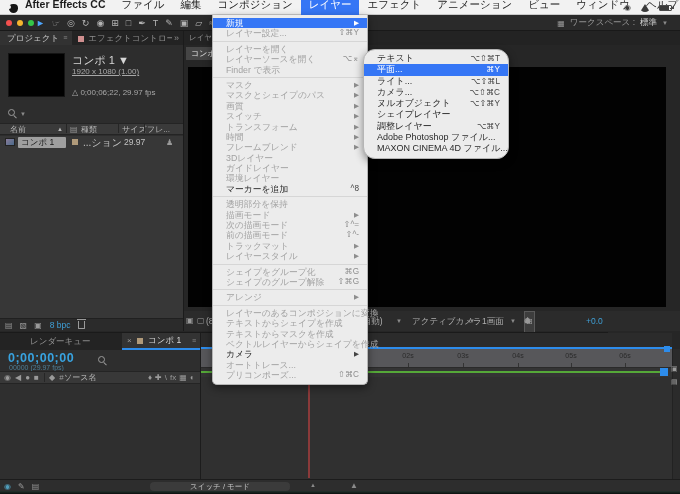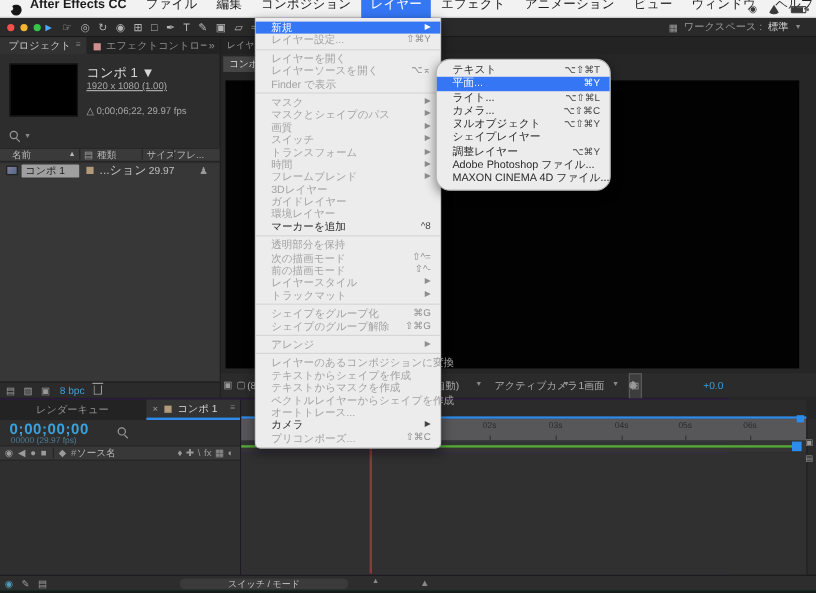--- a/index.html
+++ b/index.html
@@ -79,21 +79,21 @@
          font-size:8px;line-height:13px;}
   .compview{position:absolute;left:4px;top:36px;width:478px;height:240px;background:#020202;}
   .vbar{position:absolute;left:0;top:280px;width:100%;height:20px;background:#2b2b2b;font-size:8.5px;color:#b0b0b0;}
   .vbar .ic, .ic{font-size:8px;color:#9a9a9a;}
   .vbar .boxed{border:1px solid #5a5a5a;background:#3d3d3d;padding:0 1px;}
   .vbar span{position:absolute;top:0;line-height:20px;}
   .vbar .icluster{position:absolute;left:340px;top:0;height:20px;display:flex;align-items:center;gap:6px;}
   .vbar .expo{color:#3f9fd6;}
 
   
-  .tl{position:absolute;left:0;top:332px;width:608px;height:159px;background:#4c1d95;border-top:1px solid #1a1a1a;}
+  .tl{position:absolute;left:0;top:332px;width:608px;height:159px;background:#404040;border-top:1px solid #1a1a1a;}
   .tl-tabs{position:absolute;left:0;top:0;width:200px;height:17px;background:#232323;}
   .rq{position:absolute;left:30px;top:0;line-height:17px;font-size:8.5px;color:#949494;}
   .tl-tab-active{position:absolute;left:122px;top:0;width:78px;height:17px;background:#333;border-bottom:2px solid #2d8ceb;}
   .tl-tab-active .x{position:absolute;left:5px;top:0;line-height:15px;font-size:8px;color:#9a9a9a;}
   .tl-tab-active .sq{position:absolute;left:15px;top:5px;width:6px;height:6px;background:#b09a7a;}
   .tl-tab-active .nm{position:absolute;left:26px;top:0;line-height:15px;font-size:8.5px;color:#dcdcdc;}
   .tl-tab-active .hamb{position:absolute;right:4px;top:0;line-height:15px;}
   .tl-topright{position:absolute;left:201px;top:0;width:471px;height:16px;background:#2b2b2b;border-bottom:2px solid #2d8ceb;}
   .tl-time{position:absolute;left:0;top:17px;width:200px;height:21px;background:#2e2e2e;}
   .tc{position:absolute;left:8px;top:1px;font-size:12.5px;font-weight:bold;color:#38a3e0;letter-spacing:.5px;}
@@ -414,33 +414,37 @@
       </div>
       <div class="m-row ">
         <span class="m-label">マーカーを追加</span>
         <span class="m-right">^8</span>
       </div>
       <div class="m-sep"></div>
       <div class="m-row  dis">
         <span class="m-label">透明部分を保持</span>
       </div>
       <div class="m-row  dis">
+        <span class="m-label">描画モード</span>
+        <span class="m-right m-arrow">▶</span>
+      </div>
+      <div class="m-row  dis">
         <span class="m-label">次の描画モード</span>
         <span class="m-right">⇧^=</span>
       </div>
       <div class="m-row  dis">
         <span class="m-label">前の描画モード</span>
         <span class="m-right">⇧^-</span>
       </div>
       <div class="m-row  dis">
+        <span class="m-label">トラックマット</span>
+        <span class="m-right m-arrow">▶</span>
+      </div>
+      <div class="m-row  dis">
         <span class="m-label">レイヤースタイル</span>
-        <span class="m-right m-arrow">▶</span>
-      </div>
-      <div class="m-row  dis">
-        <span class="m-label">トラックマット</span>
         <span class="m-right m-arrow">▶</span>
       </div>
       <div class="m-sep"></div>
       <div class="m-row  dis">
         <span class="m-label">シェイプをグループ化</span>
         <span class="m-right">⌘G</span>
       </div>
       <div class="m-row  dis">
         <span class="m-label">シェイプのグループ解除</span>
         <span class="m-right">⇧⌘G</span>
@@ -456,26 +460,26 @@
       </div>
       <div class="m-row  dis">
         <span class="m-label">テキストからシェイプを作成</span>
       </div>
       <div class="m-row  dis">
         <span class="m-label">テキストからマスクを作成</span>
       </div>
       <div class="m-row  dis">
         <span class="m-label">ベクトルレイヤーからシェイプを作成</span>
       </div>
-      <div class="m-row  dis">
-        <span class="m-label">オートトレース...</span>
-      </div>
       <div class="m-row ">
         <span class="m-label">カメラ</span>
         <span class="m-right m-arrow">▶</span>
+      </div>
+      <div class="m-row  dis">
+        <span class="m-label">オートトレース...</span>
       </div>
       <div class="m-row  dis">
         <span class="m-label">プリコンポーズ...</span>
         <span class="m-right">⇧⌘C</span>
       </div>
     </div>
 
   <div class="menu" id="new-submenu">
       <div class="m-row sm-row">
         <span class="m-label">テキスト</span>

